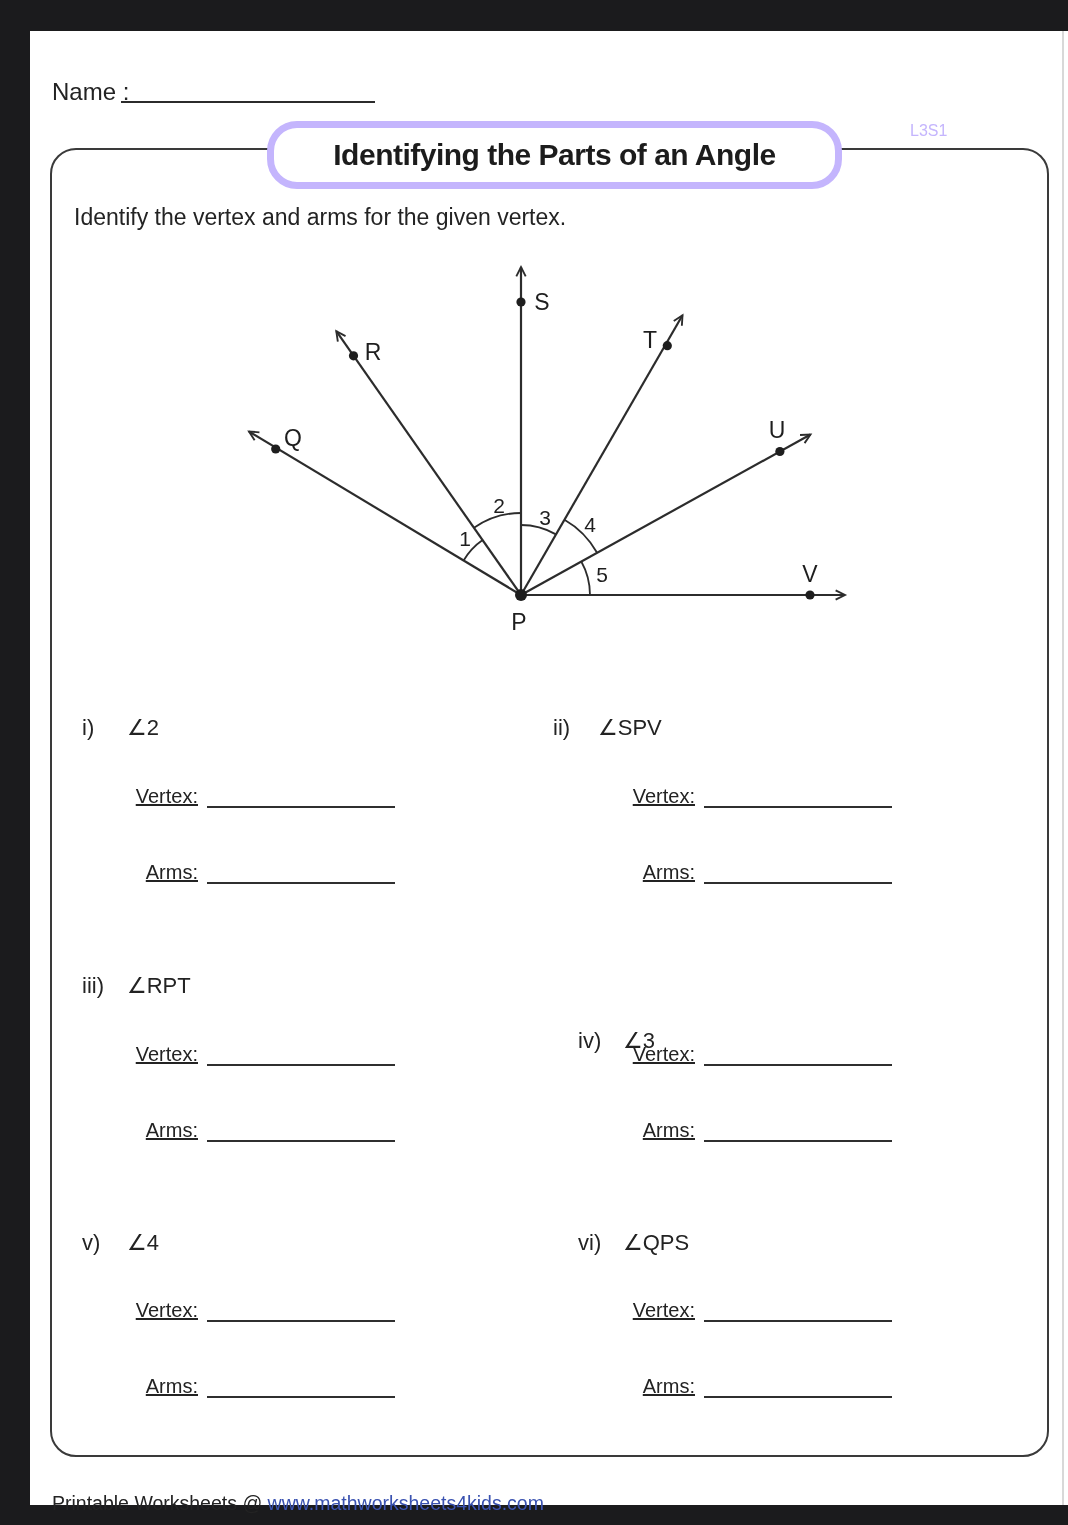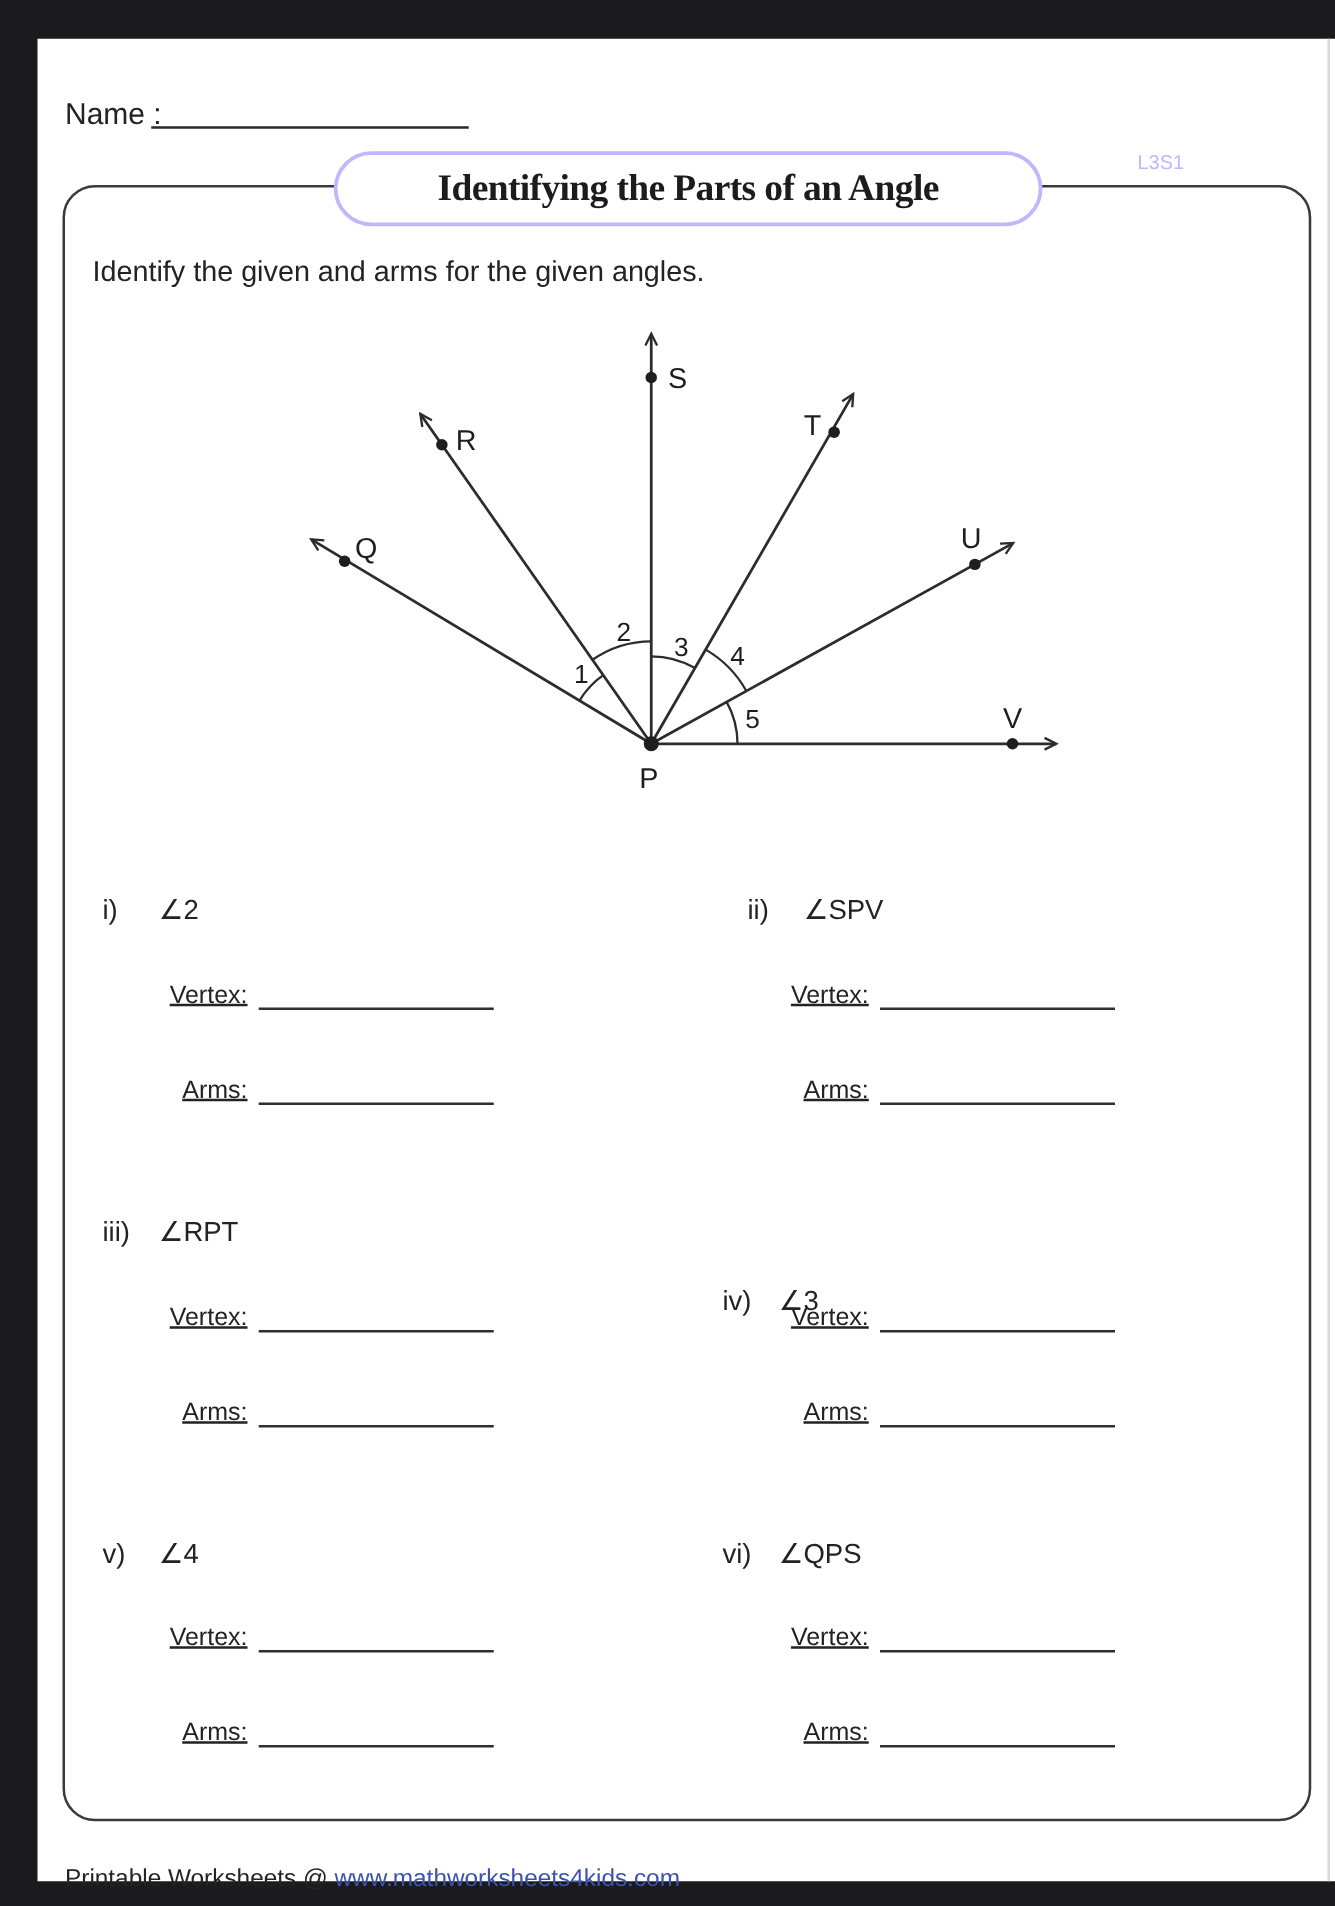--- a/index.html
+++ b/index.html
@@ -21,22 +21,22 @@
   }
   .name-row{position:absolute;left:52px;top:78px;font-size:24px;color:#232323;}
   .name-line{position:absolute;left:121px;top:101px;width:254px;border-bottom:2px solid #2b2b2b;}
   .frame-box{
     position:absolute;left:50px;top:148px;width:995px;height:1305px;
     border:2px solid #3a3a3a;border-radius:26px;
     z-index:1;
   }
   .title-pill{
     position:absolute;left:267px;top:121px;width:561px;height:54px;
-    background:#ffffff;border:3px solid #c4b5fd;border-radius:30px;
-    z-index:3;display:flex;align-items:center;justify-content:center;font-family:Liberation Serif, serif;
+    background:#ffffff;border:7px solid #c4b5fd;border-radius:30px;
+    z-index:3;display:flex;align-items:center;justify-content:center;
   }
   .title-pill span{
     font-size:30px;font-weight:700;color:#1c1c1c;letter-spacing:-0.5px;
   }
   .code{
     position:absolute;left:910px;top:122px;width:60px;
     font-size:16px;color:#c4b5fd;z-index:2;
   }
   .instruction{
     position:absolute;left:74px;top:204px;font-size:23px;color:#232323;z-index:2;
@@ -62,21 +62,21 @@
 
 <div class="name-row">Name :</div>
 <div class="name-line"></div>
 
 <div class="frame-box"></div>
 <div class="title-pill">
   <span>Identifying the Parts of an Angle</span>
 </div>
 <div class="code">L3S1</div>
 
-<div class="instruction">Identify the given and arms for the given angles.</div>
+<div class="instruction">Identify the vertex and arms for the given vertex.</div>
 
 <svg class="diagram" width="700" height="400" viewBox="0 0 700 400">
   <defs>
     <marker id="arrowhead" viewBox="0 0 16 16" refX="13" refY="8" markerWidth="15" markerHeight="15" orient="auto" markerUnits="userSpaceOnUse">
       <path d="M3,3 L13,8 L3,13" fill="none" stroke="#2c2c2c" stroke-width="2"></path>
     </marker>
   </defs>
 
   <line x1="341" y1="340" x2="69" y2="176.5" stroke="#2c2c2c" stroke-width="2.2" marker-end="url(#arrowhead)"></line>
   <line x1="341" y1="340" x2="156.3" y2="76.2" stroke="#2c2c2c" stroke-width="2.2" marker-end="url(#arrowhead)"></line>
@@ -120,21 +120,21 @@
 </div>
 <div class="field" style="left:82px;top:782px">
   <span class="f-label">Vertex:</span>
   <span class="blank"></span>
 </div>
 <div class="field" style="left:82px;top:858px">
   <span class="f-label">Arms:</span>
   <span class="blank"></span>
 </div>
 
-<div class="q-head" style="left:598px;top:715px">
+<div class="q-head" style="left:553px;top:715px">
   <span class="q-num">ii)</span>
   <span class="q-angle">∠SPV</span>
 </div>
 <div class="field" style="left:579px;top:782px">
   <span class="f-label">Vertex:</span>
   <span class="blank"></span>
 </div>
 <div class="field" style="left:579px;top:858px">
   <span class="f-label">Arms:</span>
   <span class="blank"></span>

